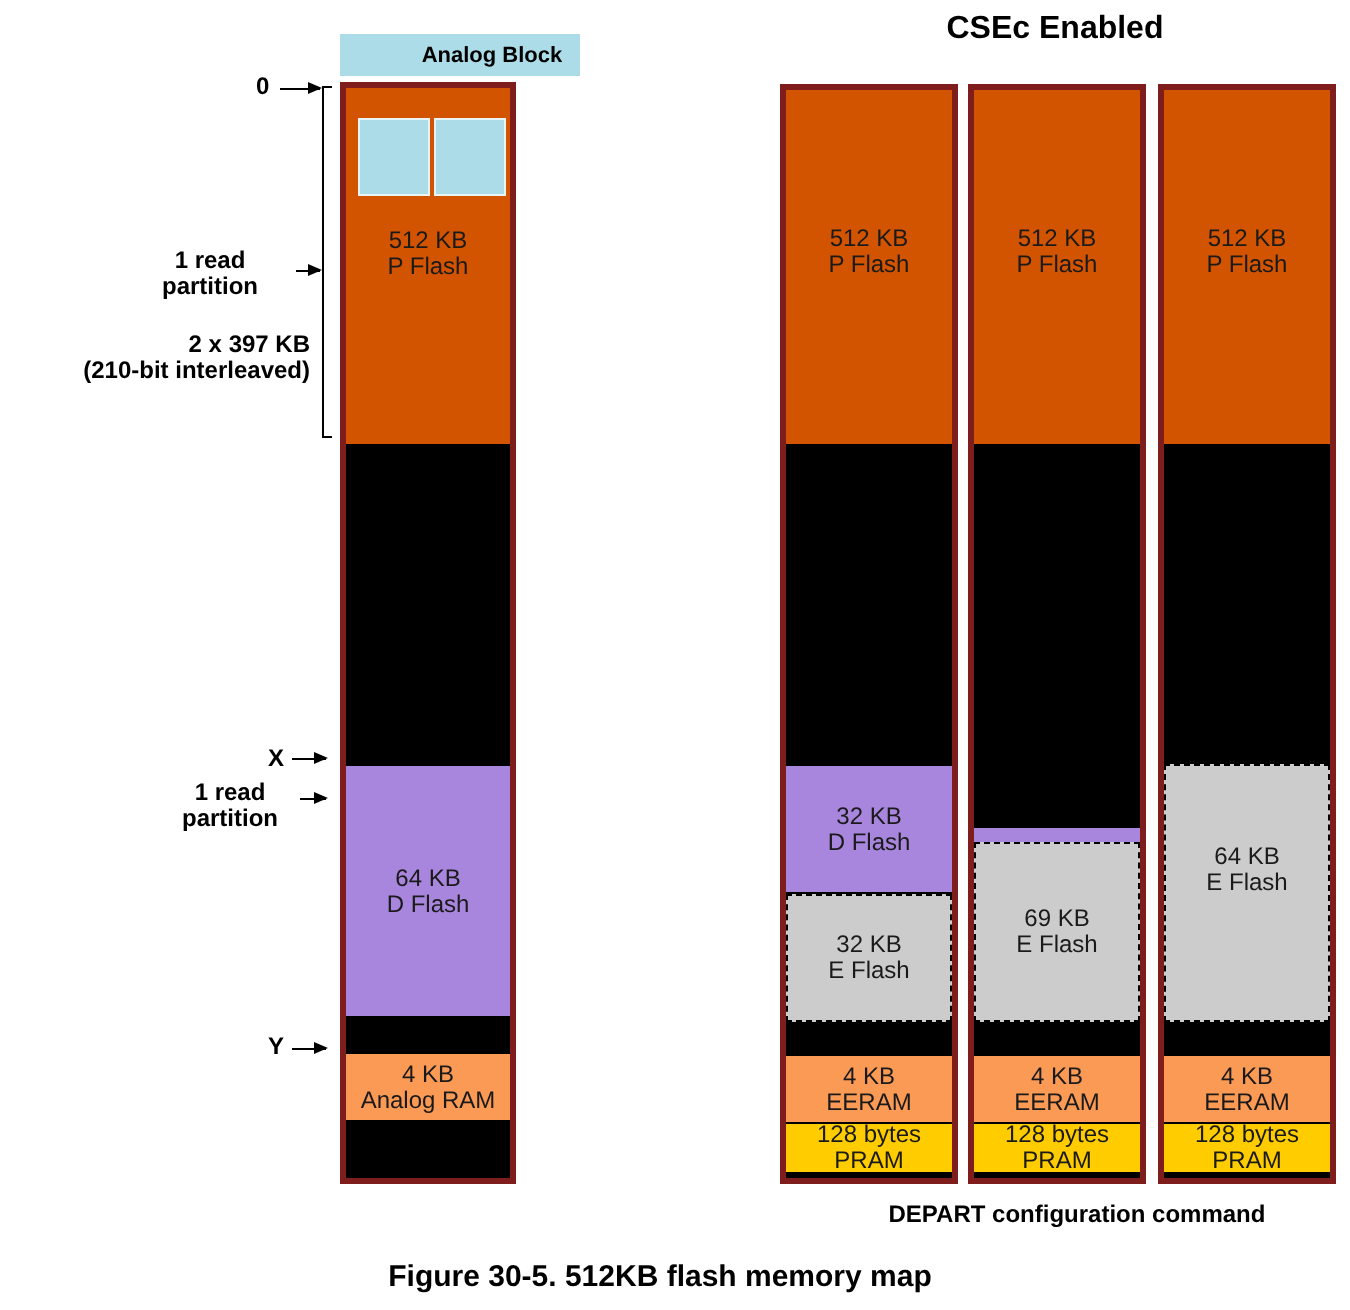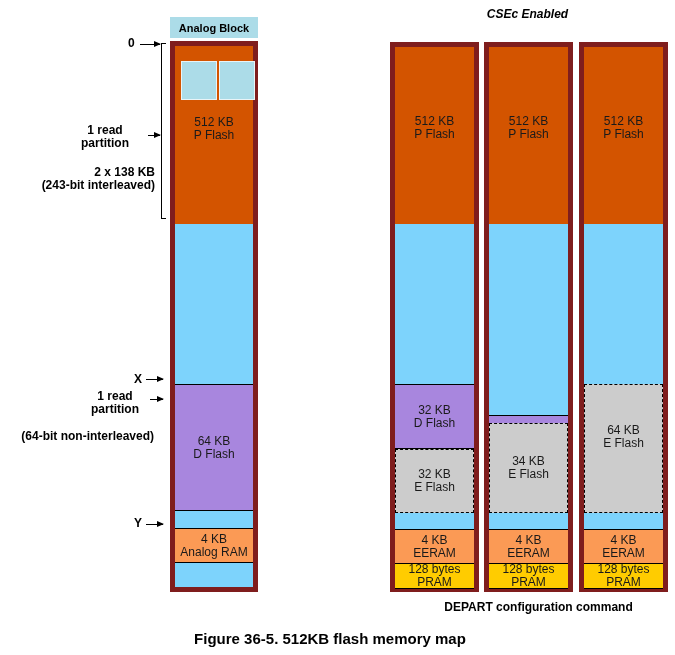--- a/index.html
+++ b/index.html
@@ -1,57 +1,56 @@
 <!DOCTYPE html>
 <html><head>
 <meta charset="utf-8">
 <style>
   html,body{margin:0;padding:0;background:#fff;}
   body{width:675px;height:655px;position:relative;overflow:hidden;font-family:"Liberation Sans",sans-serif;color:#000;}
   .abs{position:absolute;}
-  .col{position:absolute;border:5px solid #7f1d1d;background:#7dd3fc;box-sizing:border-box;}
+  .col{position:absolute;border:3px solid #7f1d1d;background:#000000;box-sizing:border-box;}
   .blk{position:absolute;left:0;right:0;box-sizing:border-box;display:flex;align-items:center;justify-content:center;text-align:center;font-size:12px;line-height:13px;color:#1a1a1a;}
   .pflash{background:#d35400;align-items:flex-start;}
   .dflash{background:#a886de;}
   .eflash{background:#cccccc;border:1px dashed #000;}
   .ram{background:#fb9a55;border-top:1px solid #000;border-bottom:1px solid #000;}
   .pram{background:#ffcc00;border-bottom:1px solid #000;}
   .lbl{position:absolute;font-weight:bold;font-size:12px;line-height:13px;text-align:right;}
   .arrow{position:absolute;height:1px;background:#000;}
   .arrow::after{content:"";position:absolute;right:-1px;top:-3px;border-left:7px solid #000;border-top:3.5px solid transparent;border-bottom:3.5px solid transparent;}
-  .analog{position:absolute;left:170px;top:17px;width:88px;height:21px;background:#acdce8;font-weight:bold;font-size:11px;display:flex;align-items:center;justify-content:center;}
+  .analog{position:absolute;left:170px;top:17px;width:88px;height:21px;background:#acdce8;font-weight:bold;font-size:11px;display:flex;align-items:center;justify-content:center;padding-left:32px;}
   .sq{position:absolute;background:#acdce8;border:1px solid #e9f4f7;box-sizing:border-box;}
   .title{position:absolute;font-weight:bold;text-align:center;}
 </style>
 </head>
 <body>
 
 <div class="lbl" style="left:128px;top:37px;">0</div>
 <div class="arrow" style="left:140px;top:44px;width:20px;"></div>
 <div class="abs" style="left:161px;top:43px;width:5px;height:176px;border:1px solid #000;border-right:none;box-sizing:border-box;"></div>
 
 <div class="lbl" style="left:70px;top:124px;width:70px;text-align:center;">
   <div>1 read</div>
   <div>partition</div>
 </div>
 <div class="arrow" style="left:148px;top:135px;width:12px;"></div>
 <div class="lbl" style="left:20px;top:166px;width:135px;">
-  <div>2 x 138 KB</div>
-  <div>(243-bit interleaved)</div>
+  <div>2 x 397 KB</div>
+  <div>(210-bit interleaved)</div>
 </div>
 
 <div class="lbl" style="left:134px;top:373px;">X</div>
 <div class="arrow" style="left:146px;top:379px;width:17px;"></div>
 <div class="lbl" style="left:80px;top:390px;width:70px;text-align:center;">
   <div>1 read</div>
   <div>partition</div>
 </div>
 <div class="arrow" style="left:150px;top:399px;width:13px;"></div>
 <div class="lbl" style="left:0px;top:430px;width:154px;">
-  <div>(64-bit non-interleaved)</div>
 </div>
 <div class="lbl" style="left:134px;top:517px;">Y</div>
 <div class="arrow" style="left:146px;top:524px;width:17px;"></div>
 
 <div class="analog">Analog Block</div>
 <div class="col" style="left:170px;top:41px;width:88px;height:551px;">
   <div class="blk pflash" style="top:0;height:178px;padding-top:70px;">
     <div>
         <div>512 KB</div>
         <div>P Flash</div>
@@ -66,21 +65,21 @@
       </div>
   </div>
   <div class="blk ram" style="top:482px;height:35px;">
     <div>
         <div>4 KB</div>
         <div>Analog RAM</div>
       </div>
   </div>
 </div>
 
-<div class="title" style="left:380px;top:8px;width:295px;font-size:12px;line-height:13px;font-style:italic;">
+<div class="title" style="left:380px;top:8px;width:295px;font-size:16px;line-height:13px;">
   <div>CSEc Enabled</div>
 </div>
 
 <div class="col" style="left:390px;top:42px;width:89px;height:550px;">
   <div class="blk pflash" style="top:0;height:177px;padding-top:68px;">
     <div>
         <div>512 KB</div>
         <div>P Flash</div>
       </div>
   </div>
@@ -118,21 +117,21 @@
       </div>
   </div>
   <div class="blk dflash" style="top:337px;height:39px;border-top:1px solid #000;margin-top:31px;">
     <div>
         <div>16 KB</div>
         <div>D Flash</div>
       </div>
   </div>
   <div class="blk eflash" style="top:376px;height:90px;">
     <div>
-        <div>34 KB</div>
+        <div>69 KB</div>
         <div>E Flash</div>
       </div>
   </div>
   <div class="blk ram" style="top:482px;height:35px;">
     <div>
         <div>4 KB</div>
         <div>EERAM</div>
       </div>
   </div>
   <div class="blk pram" style="top:517px;height:25px;">
@@ -164,13 +163,13 @@
   </div>
   <div class="blk pram" style="top:517px;height:25px;">
     <div>
         <div>128 bytes</div>
         <div>PRAM</div>
       </div>
   </div>
 </div>
 
 <div class="title" style="left:391px;top:600px;width:295px;font-size:12px;">DEPART configuration command</div>
-<div class="title" style="left:130px;top:630px;width:400px;font-size:15px;">Figure 36-5. 512KB flash memory map</div>
+<div class="title" style="left:130px;top:630px;width:400px;font-size:15px;">Figure 30-5. 512KB flash memory map</div>
 
 </body></html>

